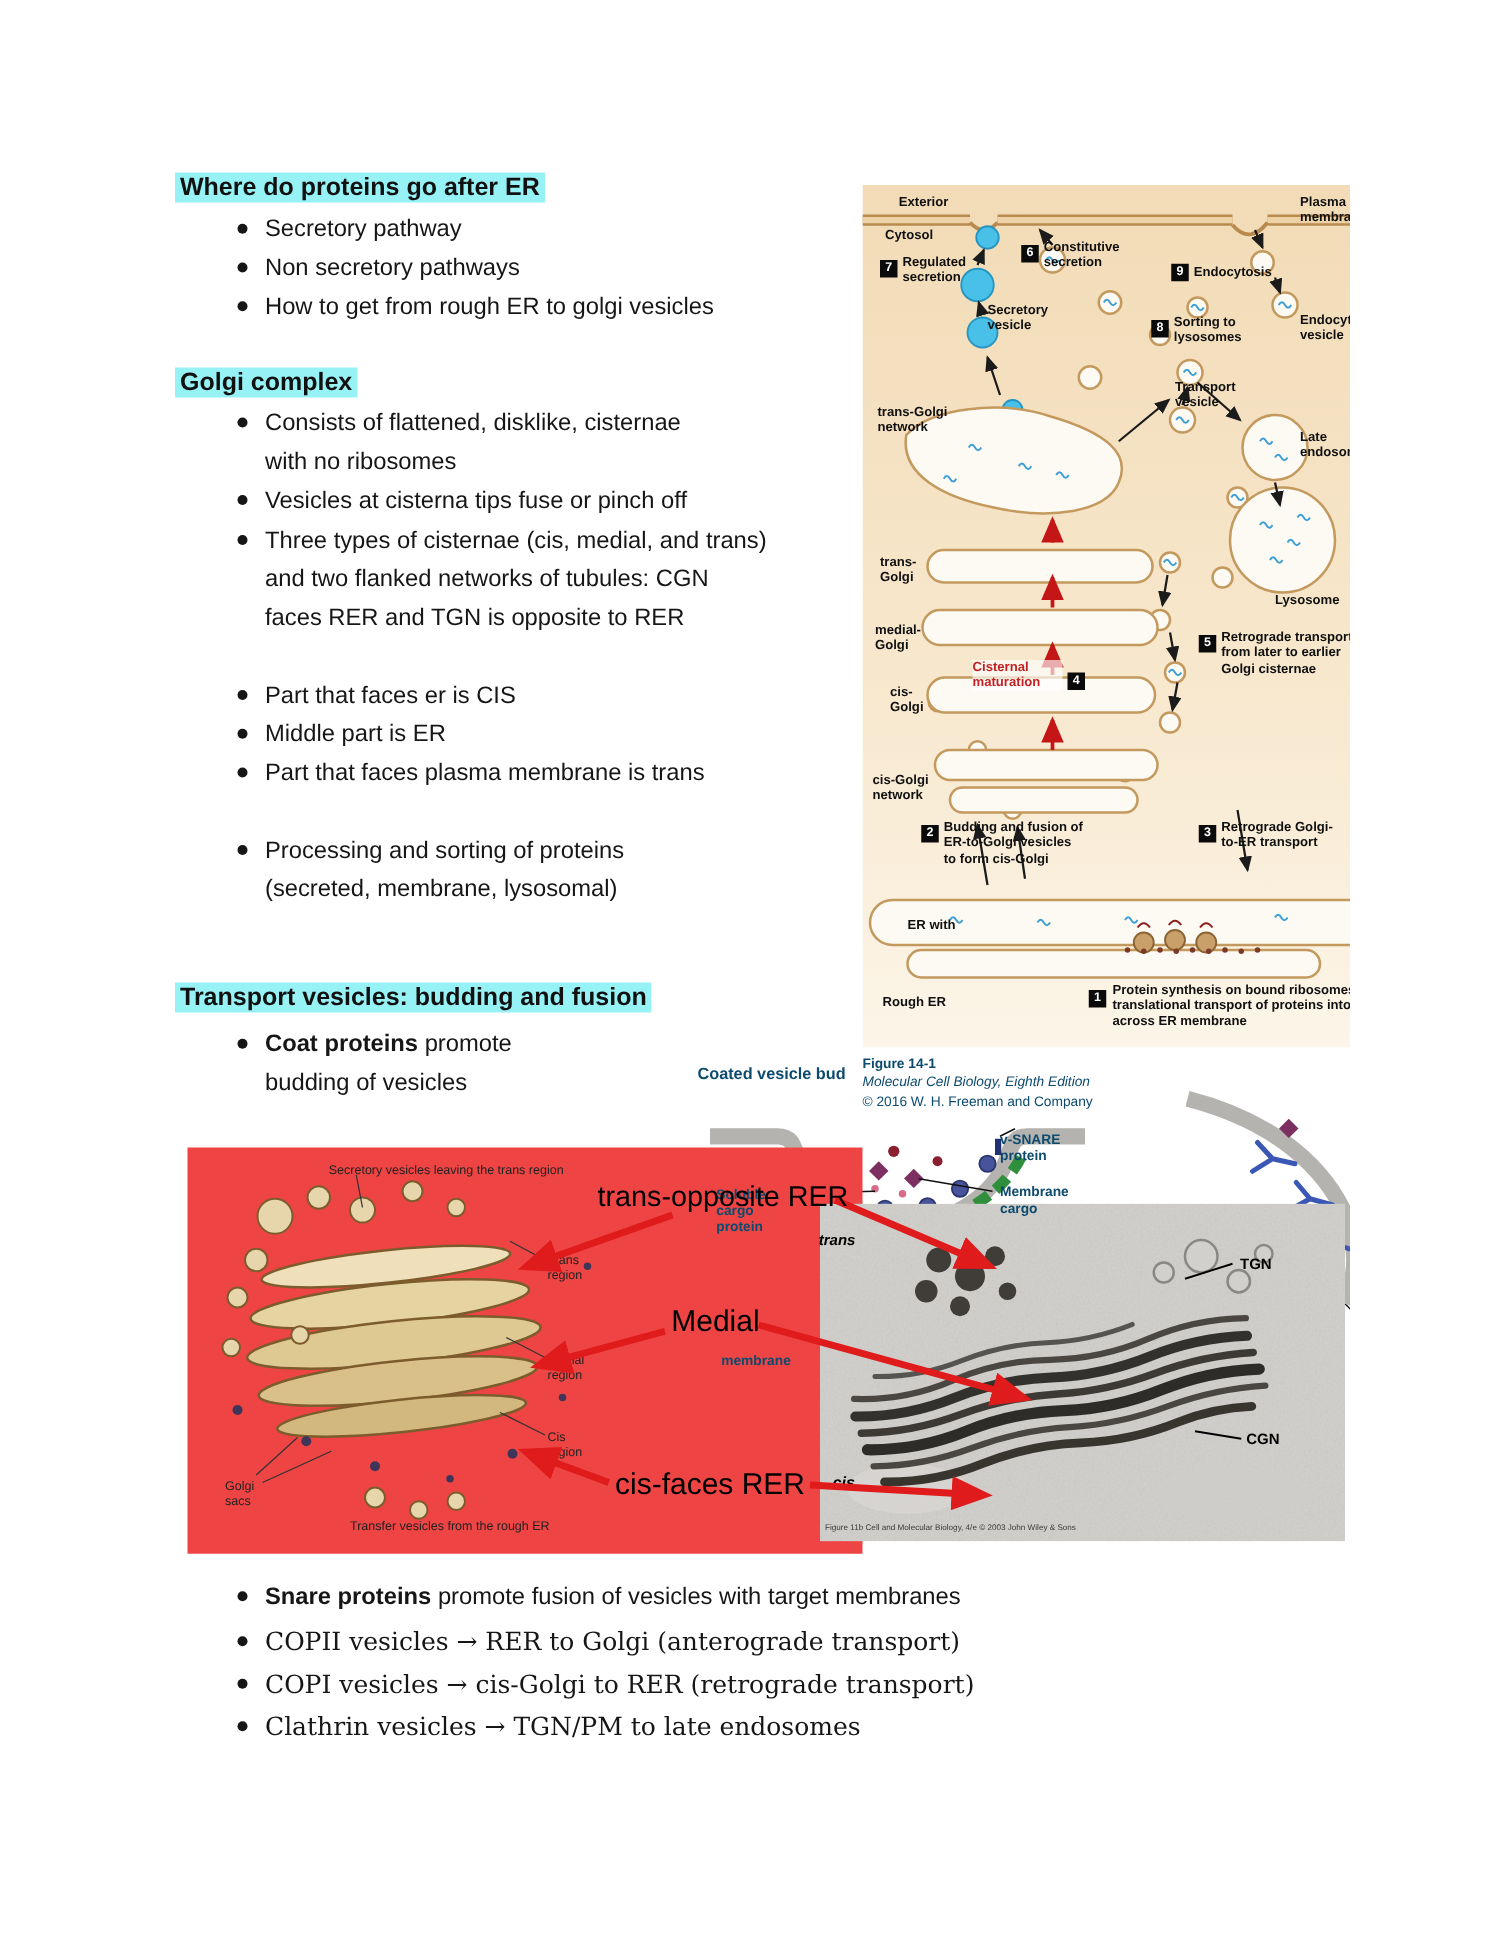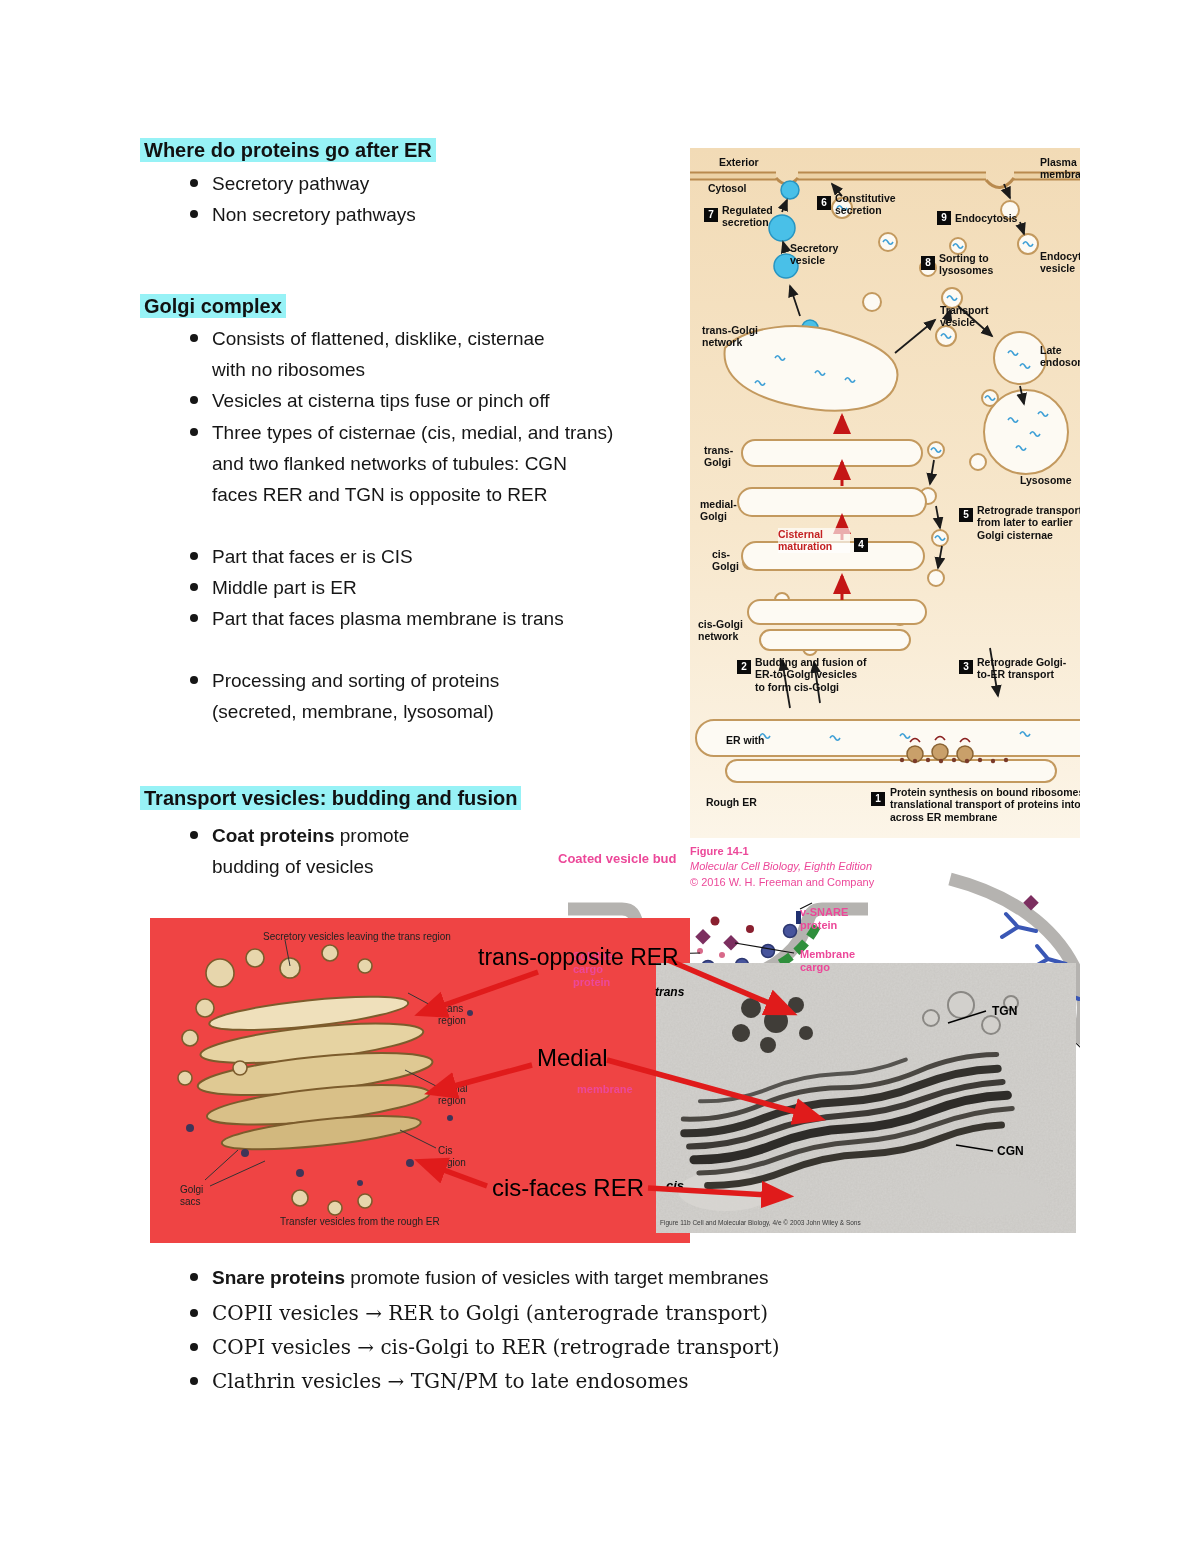--- a/index.html
+++ b/index.html
@@ -15,33 +15,34 @@
   .fig{position:absolute;}
   .pl{position:absolute;font-size:10.5px;font-weight:bold;line-height:1.18;color:#101010;}
   .pl.red{color:#c42222;background:rgba(255,255,255,.65);}
   .badge{position:absolute;width:14px;height:14px;background:#0a0a0a;color:#fff;font-size:10px;
          font-weight:bold;text-align:center;line-height:14px;}
   .gl{position:absolute;font-size:10px;color:#222;line-height:1.15;}
   .ann{position:absolute;font-size:24px;color:#000;z-index:8;white-space:nowrap;}
   .emlbl{position:absolute;font-weight:bold;font-size:12px;color:#000;z-index:6;}
   .iti{font-style:italic;}
   .cap{position:absolute;font-size:6.5px;color:#3a3a3a;z-index:6;white-space:nowrap;}
-  .vf{position:absolute;font-size:11px;line-height:1.2;color:#ec4899;z-index:6;}
+  .vf{position:absolute;font-size:11px;line-height:1.2;color:#0c4a6e;z-index:6;}
   svg{display:block;}
 </style>
 </head>
 <body>
 
 <div class="page">
 
   <div class="heading" style="left:140px;top:139px;">
     <span class="hl">Where do proteins go after ER</span>
   </div>
   <div class="b" style="left:183px;top:168px;width:480px;">Secretory pathway</div>
   <div class="b" style="left:183px;top:199px;width:480px;">Non secretory pathways</div>
+  <div class="b" style="left:183px;top:230px;width:520px;">How to get from rough ER to golgi vesicles</div>
 
   <div class="heading" style="left:140px;top:295px;">
     <span class="hl">Golgi complex</span>
   </div>
   <div class="b" style="left:183px;top:323px;width:400px;">Consists of flattened, disklike, cisternae with no ribosomes</div>
   <div class="b" style="left:183px;top:385px;width:440px;">Vesicles at cisterna tips fuse or pinch off</div>
   <div class="b" style="left:183px;top:417px;width:432px;">Three types of cisternae  (cis, medial, and trans) and two flanked networks of tubules: CGN faces RER and TGN is opposite to RER</div>
   <div class="b" style="left:183px;top:541px;width:440px;">Part that faces er is CIS</div>
   <div class="b" style="left:183px;top:572px;width:440px;">Middle part is ER</div>
   <div class="b" style="left:183px;top:603px;width:440px;">Part that faces plasma membrane is trans</div>

